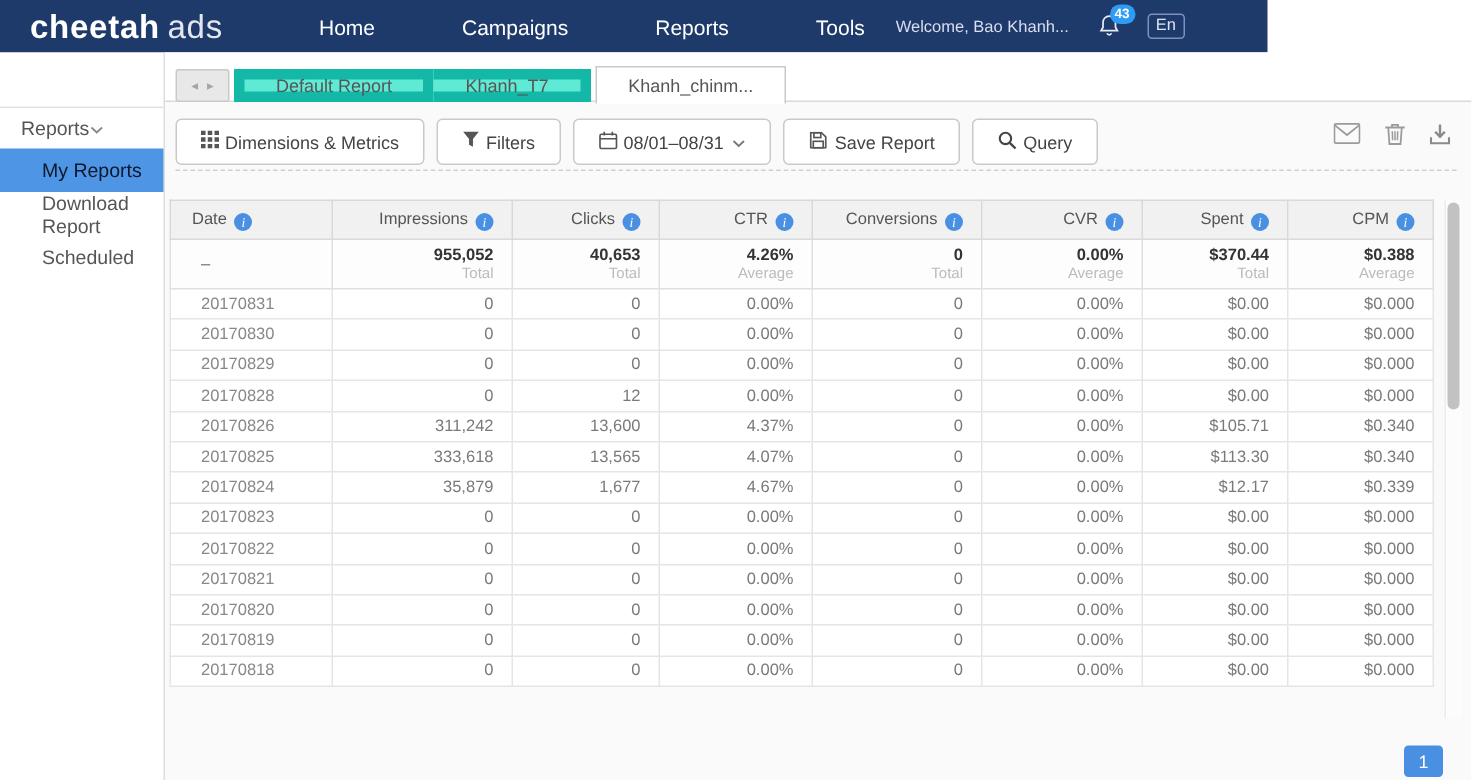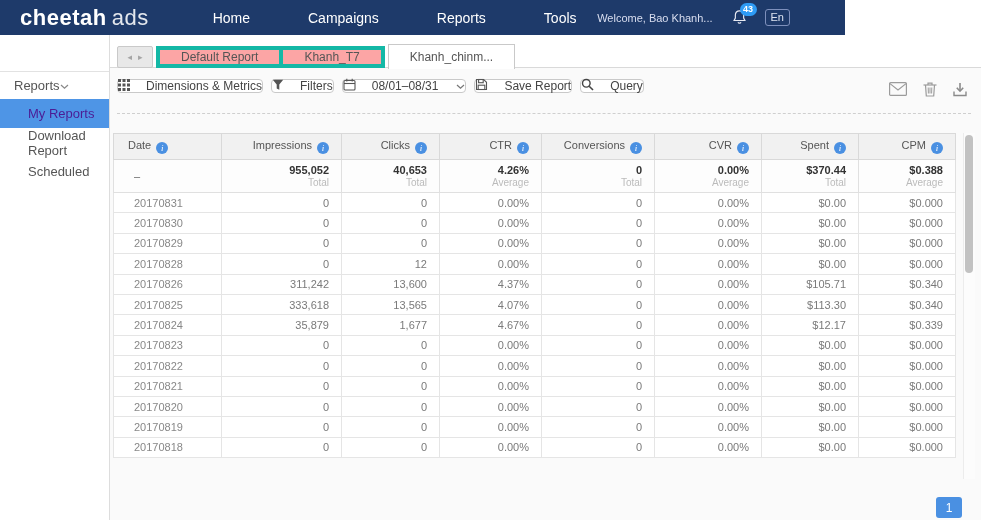--- a/index.html
+++ b/index.html
@@ -26,41 +26,41 @@
 
   
   .sidebar { position:absolute; top:35px; left:0; width:110px; height:485px; background:#fff;
              border-right:1px solid #ddd; }
   .side-divider { position:absolute; top:36px; left:0; right:0; border-top:1px solid #e2e2e2; }
   .side-section { position:absolute; top:37px; left:0; right:0; height:27px; display:flex;
                   align-items:center; padding:0 12px 0 14px; cursor:pointer; }
   .side-section span { font-size:13px; color:#555; flex:1; }
   .side-item { position:absolute; left:0; right:0; height:28px; display:flex; align-items:center;
                padding-left:28px; font-size:13px; color:#555; cursor:pointer; }
-  .side-item.active { background:#4e95e6; color:#4c1d95; height:29px; }
+  .side-item.active { background:#4e95e6; color:#0f172a; height:29px; }
 
   
   .main { position:absolute; top:35px; left:110px; right:0; bottom:0; background:#fafafa; }
   .topbar { position:absolute; top:0; left:0; right:0; height:33px; background:#fff;
             border-bottom:1px solid #d9d9d9; }
   .tabs { position:absolute; top:0; left:7px; display:flex; z-index:2; }
   .tab-arrows { margin-top:11px; height:22px; width:36px; background:#e8e8e8;
                 border:1px solid #c9c9c9; border-radius:2px; display:flex; align-items:center;
                 justify-content:center; column-gap:6px; color:#a5a5a5; font-size:9px;
                 cursor:pointer; margin-right:3px; }
-  .tab { margin-top:11px; height:22px; background:#fca5a5; border:4px solid #14b8a6;
+  .tab { margin-top:11px; height:22px; background:#5eead4; border:7px solid #14b8a6;
          font-size:12px; color:#555; display:flex; align-items:center; padding:0 21px;
          cursor:pointer; white-space:nowrap; }
   .tab + .tab { border-left:none; }
   .tab.active { margin-top:9px; margin-left:3px; height:25px; background:#fff;
                 border:1px solid #c9c9c9; border-bottom:none; z-index:3; }
 
   .toolbar { position:absolute; top:44px; left:7px; display:flex; column-gap:8px; }
-  .btn { height:14px; background:#fff; border:1px solid #c9c9c9; border-radius:4px;
-         display:inline-flex; align-items:center; column-gap:16px; padding:0 0;
+  .btn { height:31px; background:#fff; border:1px solid #c9c9c9; border-radius:4px;
+         display:inline-flex; align-items:center; column-gap:4px; padding:0 16px;
          font-size:12px; color:#444; cursor:pointer; white-space:nowrap; }
   .btn svg { flex:0 0 auto; }
   .caret { margin-left:2px; }
 
   .util-icons { position:absolute; top:47px; right:14px; display:flex; column-gap:16px; }
   .util-icons > span { cursor:pointer; display:inline-flex; }
 
   .dashed-sep { position:absolute; top:78px; left:7px; right:10px; border-top:1px dashed #cfcfcf; }
 
   

